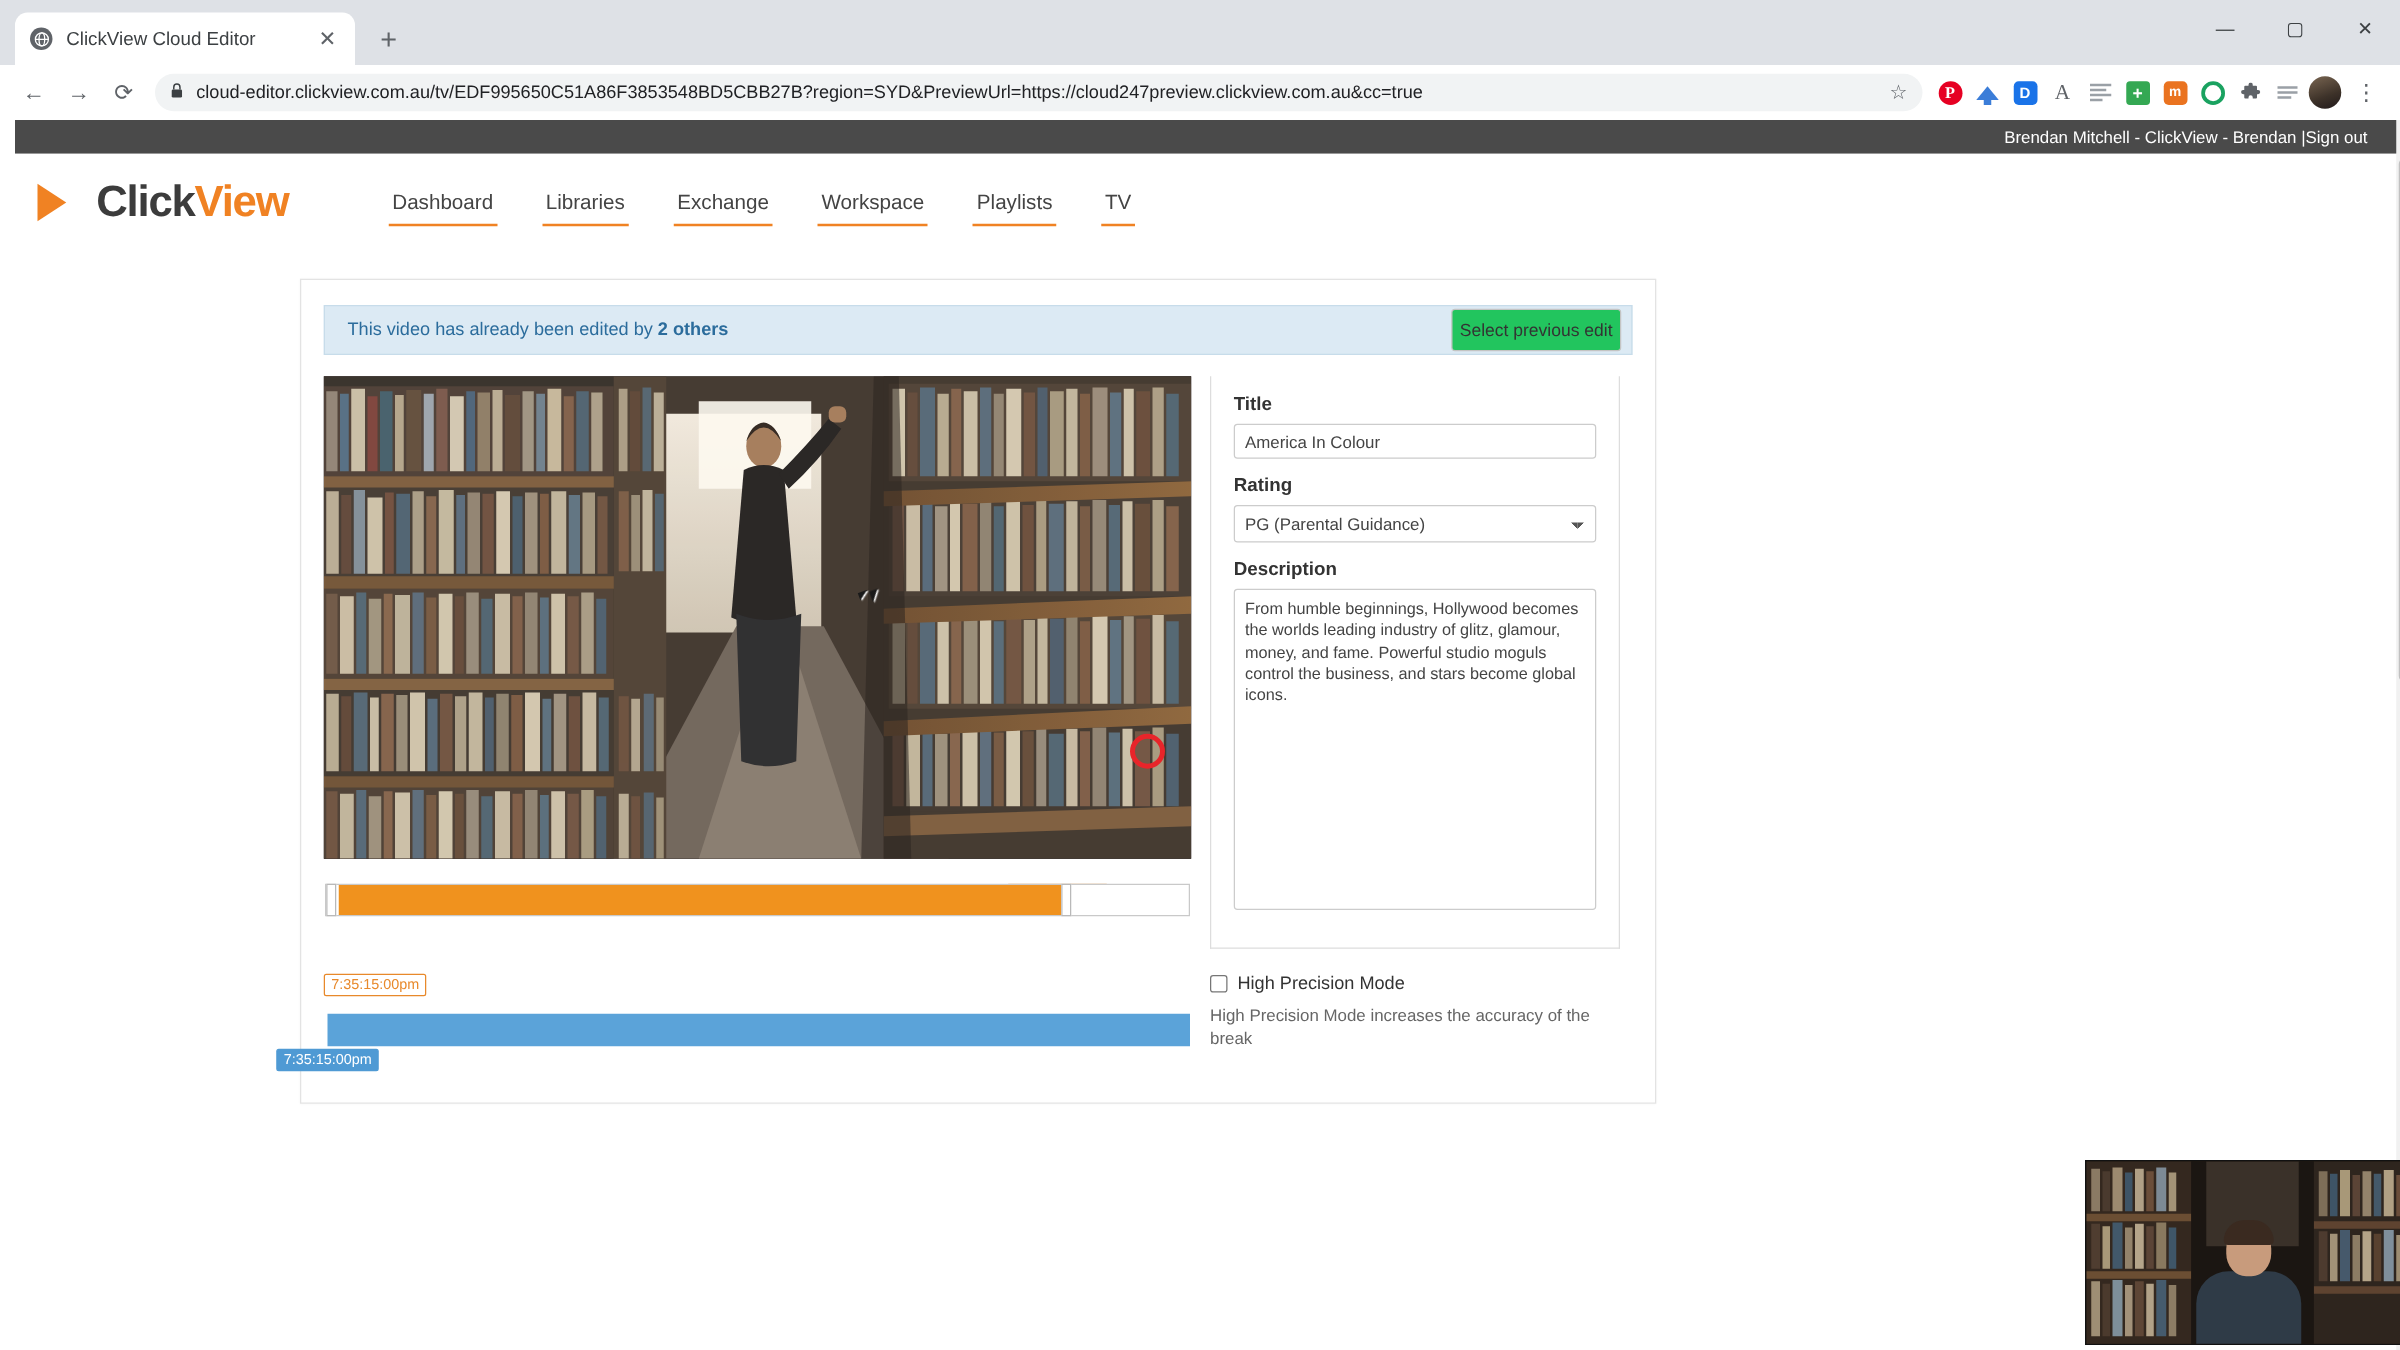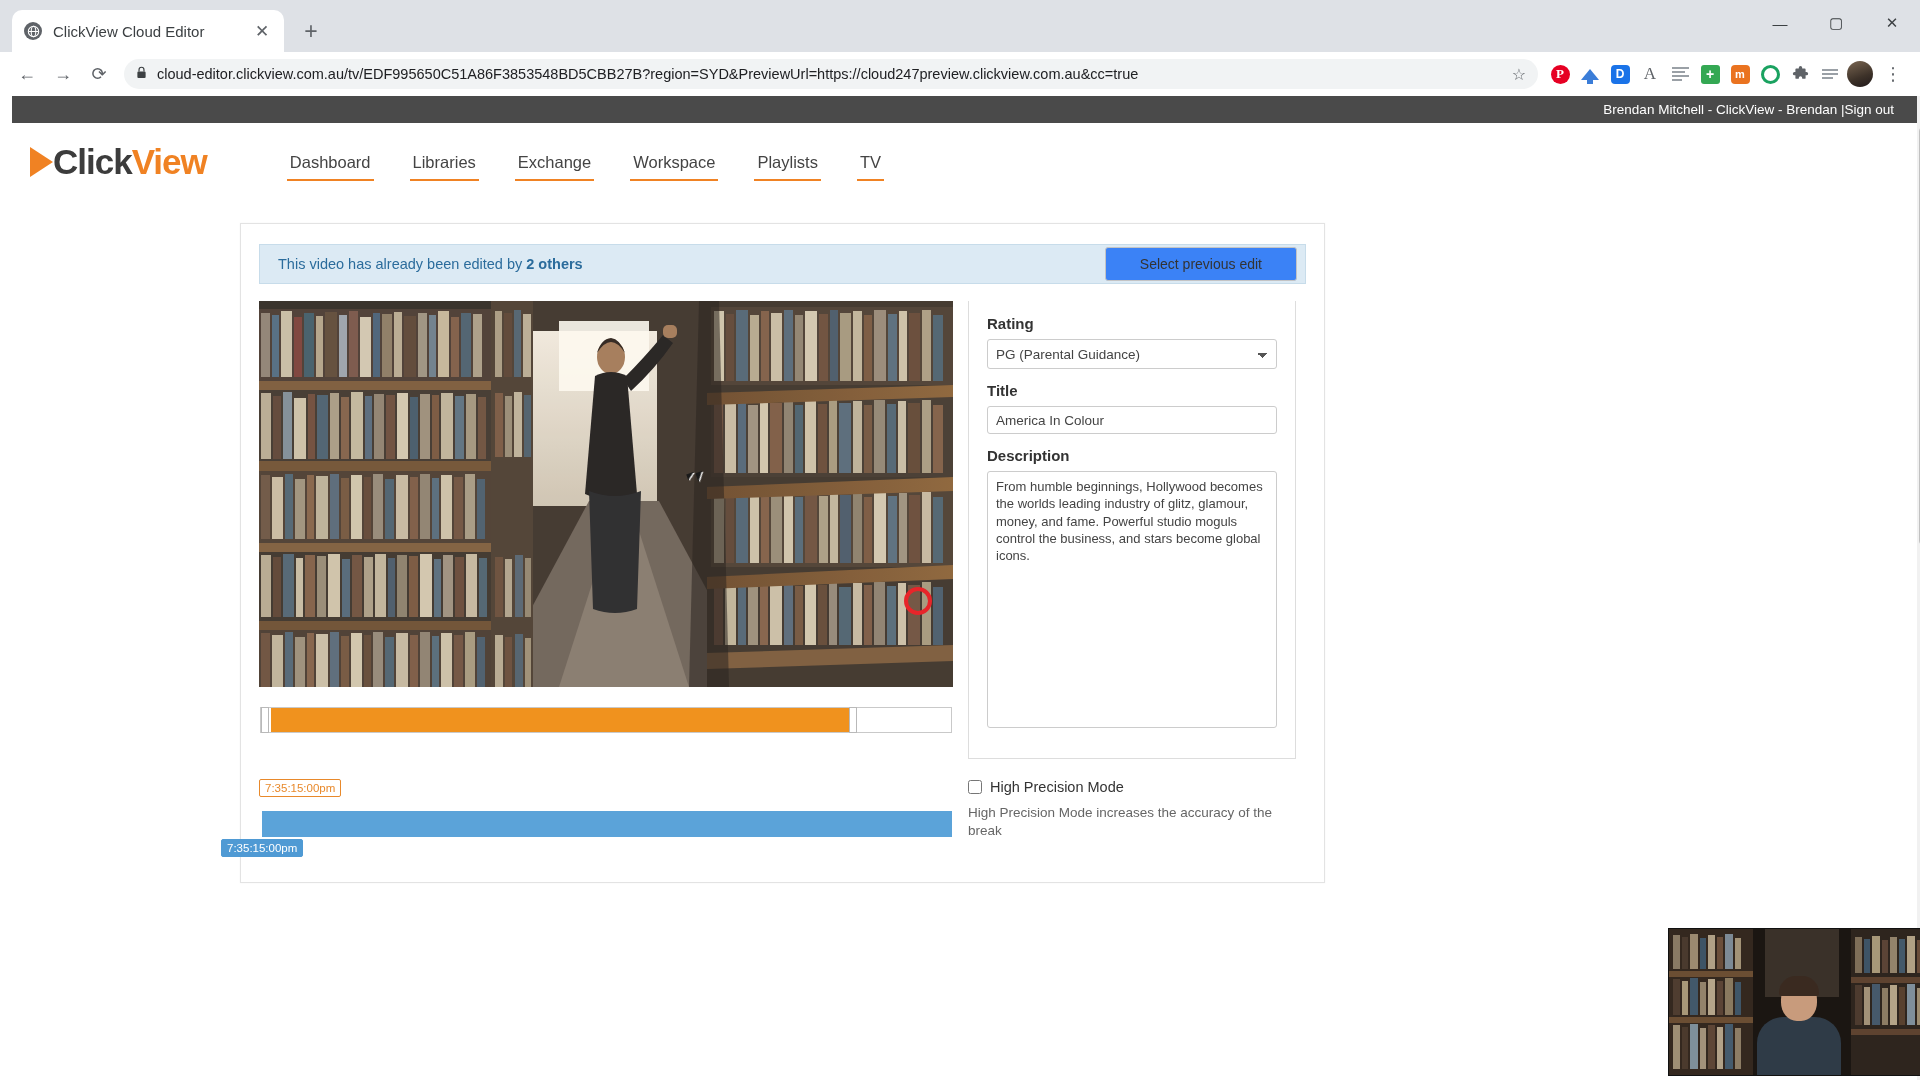--- a/index.html
+++ b/index.html
@@ -104,21 +104,21 @@
     height: 27px; background: #4a4a4a; color: #ffffff;
     display: flex; align-items: center; justify-content: flex-end;
     padding-right: 38px; font-size: 13.5px;
   }
   .userbar a { color:#fff; text-decoration:none; cursor:pointer; }
 
   .nav {
     height: 78px; background: #ffffff; display: flex; align-items: center;
     padding-left: 18px;
   }
-  .logo { display:flex; align-items:center; gap:0; margin-right: 62px; }
+  .logo { display:flex; align-items:center; gap:24px; margin-right: 62px; }
   .logo-tri {
     width:0;height:0;border-top:15px solid transparent;border-bottom:15px solid transparent;
     border-left:23px solid #f08223;
   }
   .logo-text { font-size: 35px; font-weight: bold; letter-spacing:-1px; }
   .logo-click { color:#3c3c3c; }
   .logo-view { color:#f08223; }
 
   .nav-items { display:flex; align-items:center; height:78px; }
   .nav-item {
@@ -139,22 +139,22 @@
 
   .alert {
     background: #dceaf4; border: 1px solid #c7dcea;
     height: 40px; display: flex; align-items: center;
     justify-content: space-between; padding: 0 8px 0 18px;
     margin-bottom: 17px;
   }
   .alert-text { font-size: 14.5px; color: #2b6c9c; }
   .alert-text b { font-weight: bold; }
   .alert-btn {
-    background: #3b82f6; border: 1px solid #c4c4c4; border-radius: 3px;
-    font-size: 14px; color:#333; padding: 8px 34px; cursor: pointer;
+    background: #22c55e; border: 1px solid #c4c4c4; border-radius: 3px;
+    font-size: 14px; color:#333; padding: 8px 6px; cursor: pointer;
     font-family: "Liberation Sans", sans-serif;
   }
 
   .editor-row { display: flex; gap: 0; }
   .left-col { width: 697px; }
 
   .video {
     width: 694px; height: 386px; position: relative; overflow: hidden;
     background: #2a2320;
   }
@@ -700,28 +700,28 @@
                 <div class="fill2" style="left: 2px; width: 690px;"></div>
               </div>
 
               <div class="tag blue" style="left: -38px; top: 132px;">7:35:15:00pm</div>
             </div>
           </div>
 
           <div class="right-col">
             <div class="panel">
               <div class="fgroup">
+                <div class="flabel">Title</div>
+                <input class="finput" value="America In Colour" style="">
+              </div>
+              <div class="fgroup">
                 <div class="flabel">Rating</div>
                 <select class="fselect">
                   <option>PG (Parental Guidance)</option>
                 </select>
-              </div>
-              <div class="fgroup">
-                <div class="flabel">Title</div>
-                <input class="finput" value="America In Colour" style="">
               </div>
               <div class="fgroup">
                 <div class="flabel">Description</div>
                 <textarea class="ftext" style="">From humble beginnings, Hollywood becomes the worlds leading industry of glitz, glamour, money, and fame. Powerful studio moguls control the business, and stars become global icons.</textarea>
               </div>
             </div>
 
             <div class="hpm">
               <input type="checkbox" style="">
               <label>High Precision Mode</label>

